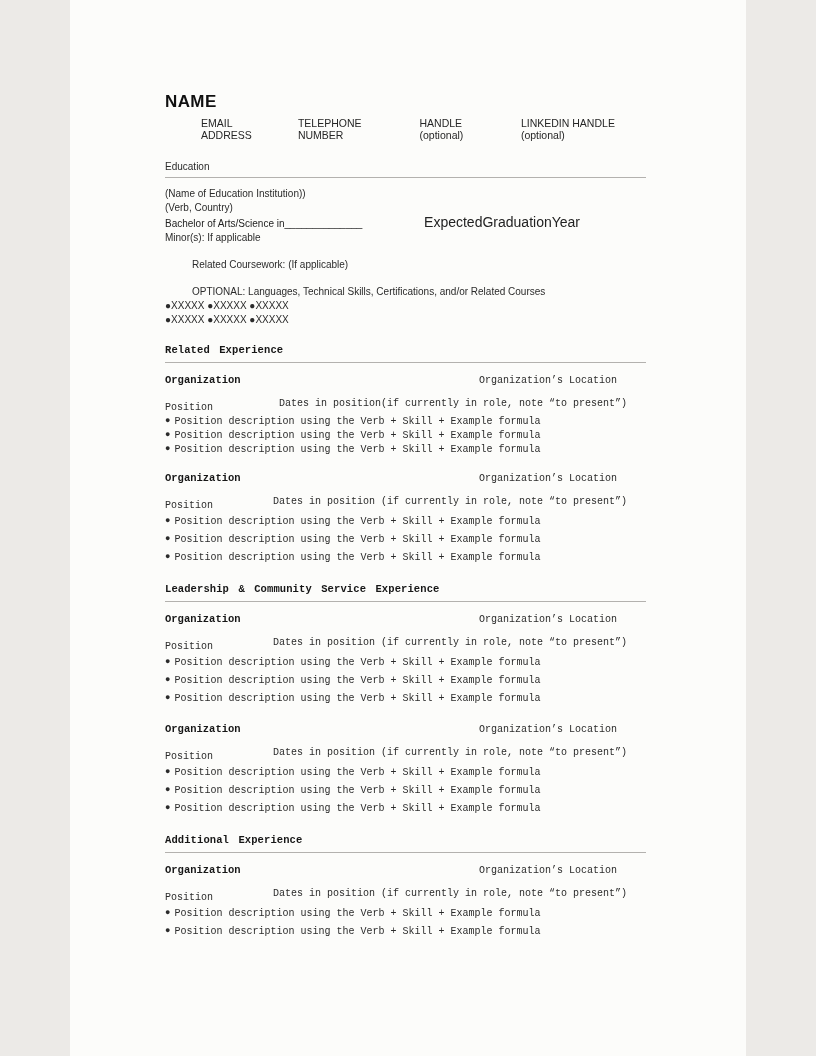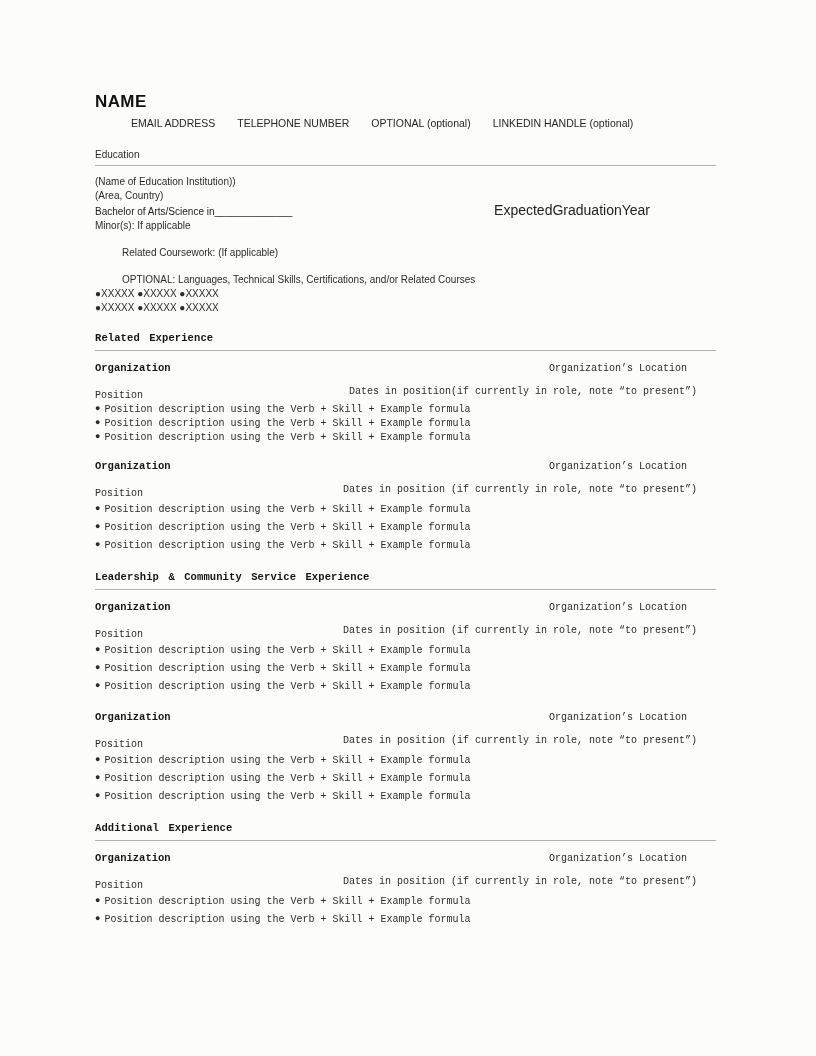--- a/index.html
+++ b/index.html
@@ -1,17 +1,17 @@
 <!DOCTYPE html>
 <html><head>
 <meta charset="utf-8">
 <style>
   html, body { margin: 0; padding: 0; background: #eceae7; }
   .page {
-    width: 816px; height: 1056px;
+    width: 676px; height: 1056px;
     margin: 0 auto;
     background: #fcfcfa;
     box-sizing: border-box;
     padding: 92px 100px 40px 95px;
     font-family: "Liberation Sans", sans-serif;
     color: #222;
     position: relative;
     overflow: hidden;
   }
   h1.name {
@@ -56,29 +56,29 @@
 </head>
 <body>
 
 <div class="page">
 
   <h1 class="name">NAME</h1>
 
   <div class="contact">
     <span>EMAIL ADDRESS</span>
     <span>TELEPHONE NUMBER</span>
-    <span>OPTIONAL (optional)</span>
+    <span>HANDLE (optional)</span>
     <span>LINKEDIN HANDLE (optional)</span>
   </div>
 
   <div class="edu-label">Education</div>
   <hr class="rule">
 
   <p class="line">(Name of Education Institution))</p>
-  <p class="line">(Area, Country)</p>
+  <p class="line">(Verb, Country)</p>
   <div class="row degree-row">
     <span>Bachelor of Arts/Science in______________</span>
     <span class="grad">ExpectedGraduationYear</span>
   </div>
   <p class="line">Minor(s): If applicable</p>
   <p class="line spaced">Related Coursework: (If applicable)</p>
   <p class="line spaced">OPTIONAL: Languages, Technical Skills, Certifications, and/or Related Courses</p>
   <p class="line">●XXXXX ●XXXXX ●XXXXX</p>
   <p class="line">●XXXXX ●XXXXX ●XXXXX</p>
 

